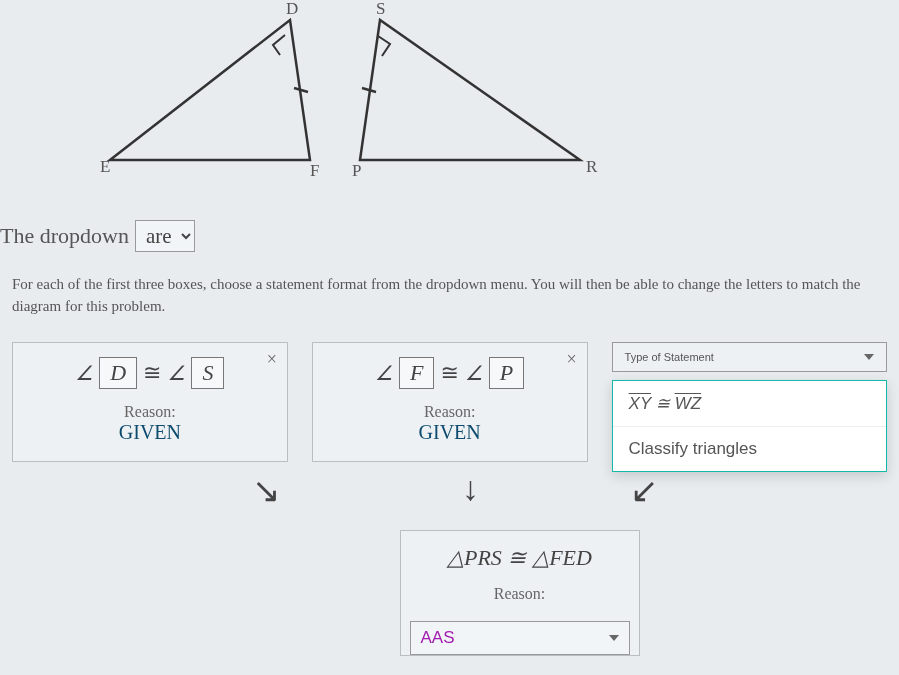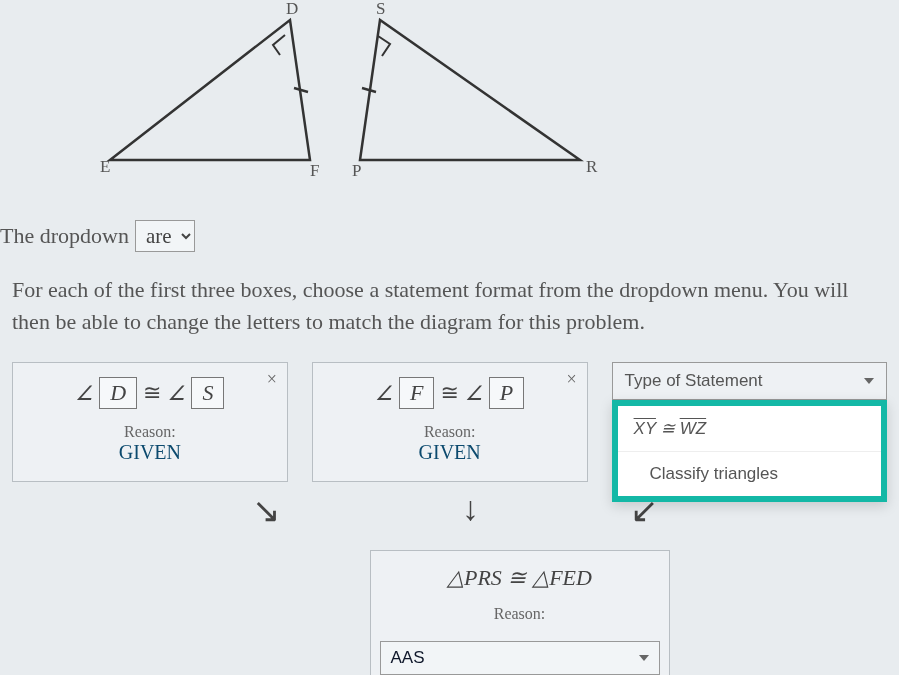--- a/index.html
+++ b/index.html
@@ -36,21 +36,21 @@
     .sentence select {
       font-size: 21px;
       padding: 2px 6px;
       background: #f2f5f7;
       border: 1px solid #999;
       color: #444;
       font-family: inherit;
     }
     .instructions {
       margin: 22px 12px 0 12px;
-      font-size: 22px;
+      font-size: 15px;
       line-height: 1.45;
       color: #555;
     }
     .proof-row {
       display: flex;
       gap: 24px;
       margin: 24px 12px 0 12px;
       position: relative;
     }
     .stmt-card {
@@ -100,91 +100,91 @@
       color: #0c4a6e;
     }
     .dropdown-wrap {
       width: 280px;
       position: relative;
     }
     .dd-header {
       border: 1px solid #999;
       background: #eef1f4;
       padding: 8px 12px;
-      font-size: 17px;
+      font-size: 11px;
       font-family: Arial, sans-serif;
       color: #555;
       display: flex;
       justify-content: space-between;
       align-items: center;
     }
     .dd-caret {
       width: 0; height: 0;
       border-left: 5px solid transparent;
       border-right: 5px solid transparent;
       border-top: 6px solid #666;
     }
     .dd-menu {
       position: absolute;
       top: 38px;
       left: 0;
       right: 0;
       background: #fff;
-      border: 6px solid #14b8a6;
+      border: 1px solid #14b8a6;
       box-shadow: 0 4px 12px rgba(0,0,0,0.15);
       z-index: 10;
       font-family: Arial, sans-serif;
     }
     .dd-item {
       padding: 12px 16px;
       font-size: 17px;
       font-style: italic;
       color: #555;
       border-bottom: 1px solid #eee;
       cursor: pointer;
     }
     .dd-item .ov { text-decoration: overline; font-style: italic; }
-    .dd-item:last-child { border-bottom: none; font-style: normal; margin-left: 16px; }
+    .dd-item:last-child { border-bottom: none; font-style: normal; }
     .arrows-row {
       position: relative;
       height: 60px;
       margin: 8px 12px 0 12px;
     }
     .arrow {
       position: absolute;
       font-size: 34px;
       color: #444;
     }
     .conclusion-wrap {
       margin: 0 12px;
       display: flex;
       justify-content: center;
     }
     .conclusion-card {
       border: 1px solid #b8bec3;
       background: #eef1f4;
-      width: 300px;
+      width: 240px;
       text-align: center;
       padding: 14px 10px 0 10px;
       position: relative;
       margin-left: 140px;
     }
     .conclusion-card .stmt-line {
       font-style: italic;
       font-size: 22px;
     }
     .reason-dd {
       margin-top: 18px;
       border: 1px solid #999;
       background: #f2f5f7;
       text-align: left;
       padding: 6px 10px;
       font-size: 17px;
       font-family: Arial, sans-serif;
-      color: #0f172a;
+      color: #a21caf;
       display: flex;
       justify-content: space-between;
       align-items: center;
       margin-left: -1px;
       margin-right: -1px;
     }
   </style>
 </head>
 <body>
 

